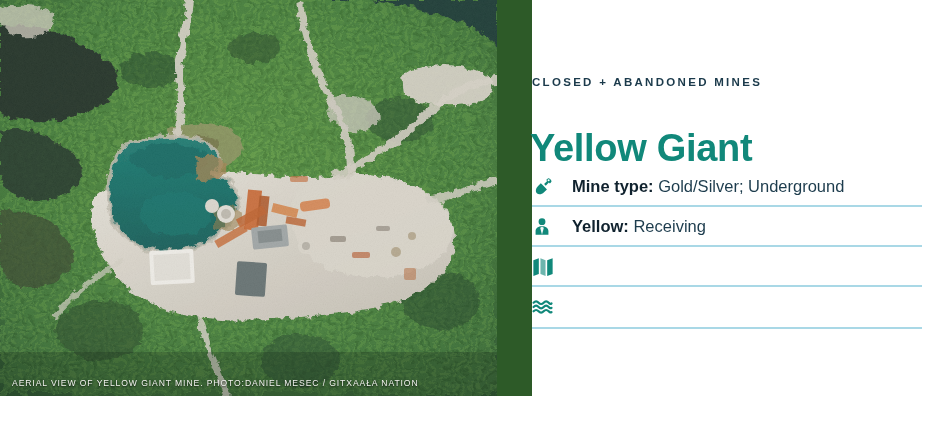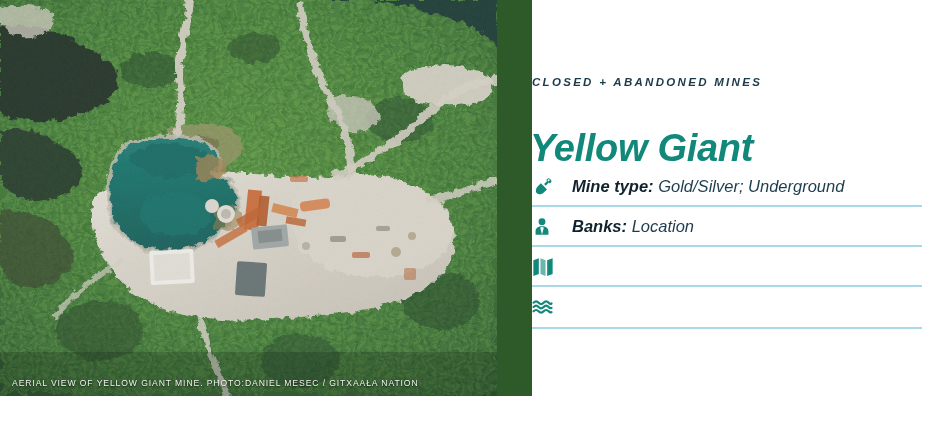--- a/index.html
+++ b/index.html
@@ -25,21 +25,20 @@
     letter-spacing:.9px;
     white-space:nowrap;
     text-shadow:0 1px 2px rgba(0,0,0,.75);
     font-family:"Liberation Sans", sans-serif;
   }
 
   
   .info-panel{
     position:absolute;left:532px;top:0;width:403px;height:441px;
     background:#fff;
-    font-style:italic;
   }
   .eyebrow{
     position:absolute;top:76px;left:0;
     font-size:11.5px;font-weight:bold;
     letter-spacing:2.3px;
     color:#1b3a4b;
     white-space:nowrap;
   }
   .title{
     position:absolute;top:103px;left:-2px;
@@ -256,22 +255,22 @@
         <div class="row-icon">
           <svg width="20" height="20" viewBox="0 0 24 24" aria-hidden="true">
             <g fill="#11887a">
               <circle cx="12" cy="5.6" r="4.1"></circle>
               <path d="M12 11.2c-4.3 0-7.7 2.5-7.7 5.6v4.4h15.4v-4.4c0-3.1-3.4-5.6-7.7-5.6z"></path>
             </g>
             <path d="M12 11.6 9.8 13l2.2 8.2L14.2 13z" fill="#ffffff" opacity="0.95"></path>
           </svg>
         </div>
         <div class="row-text">
-          <span class="row-label">Banks:</span>
-          <span class="row-value">Location</span>
+          <span class="row-label">Yellow:</span>
+          <span class="row-value">Receiving</span>
         </div>
       </div>
 
       <div class="row">
         <div class="row-icon">
           <svg width="22" height="20" viewBox="0 0 24 22" aria-hidden="true">
             <g fill="#11887a">
               <path d="M1.4 3.6 7.4 1.3v17.4L1.4 21z"></path>
               <path d="M9.2 1.3l5.6 2.3v17.4L9.2 18.7z" opacity="0.62"></path>
               <path d="M16.6 3.6 22.6 1.3v17.4L16.6 21z"></path>

